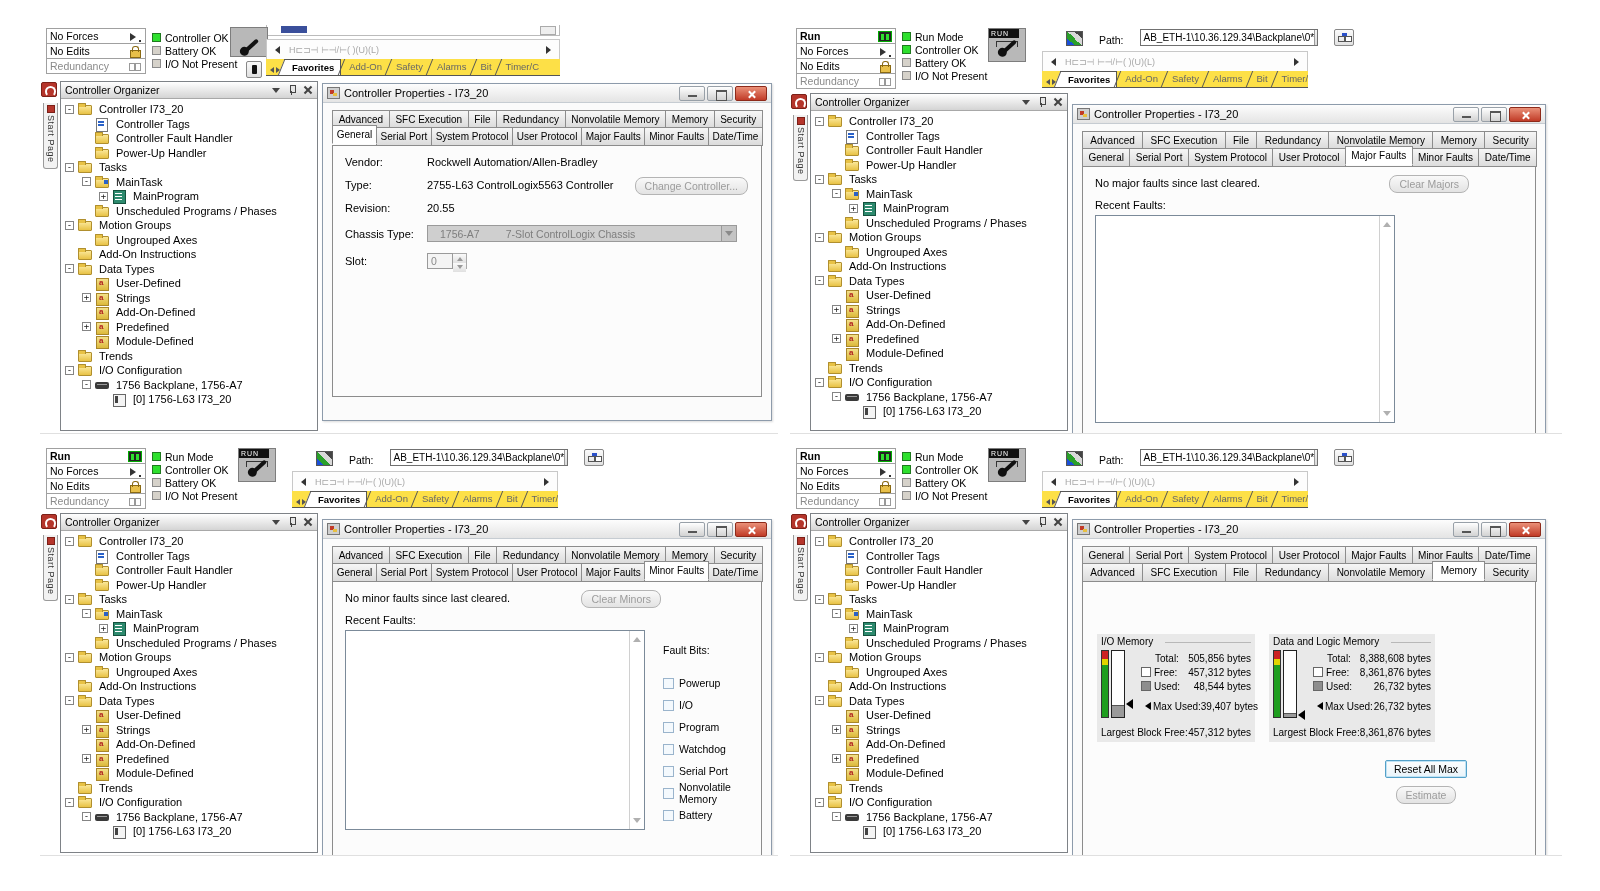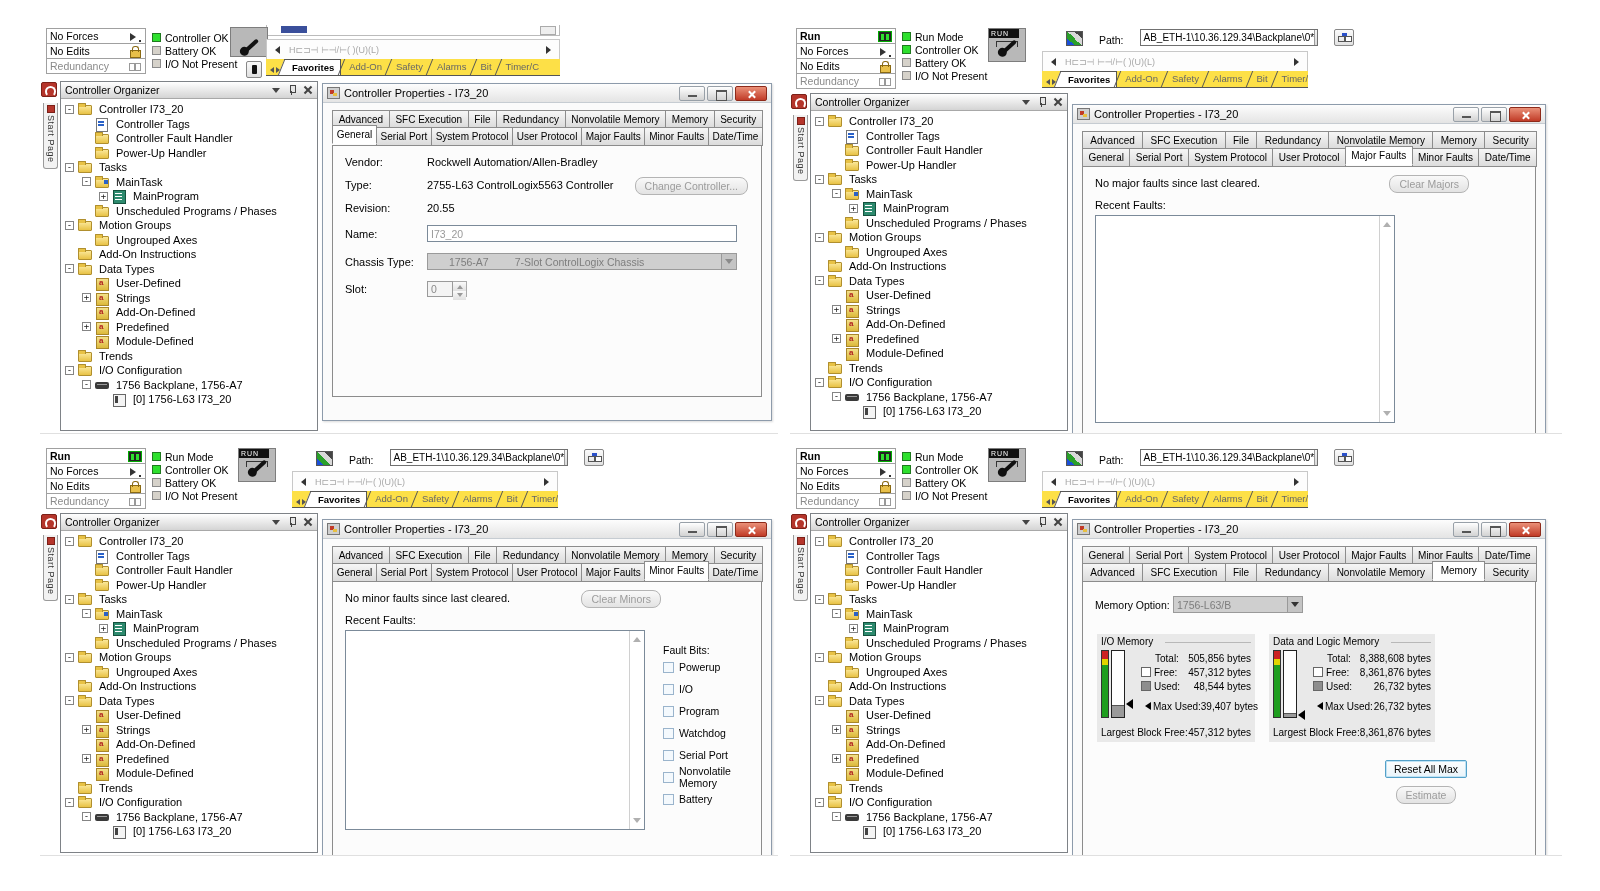--- a/index.html
+++ b/index.html
@@ -186,21 +186,21 @@
   .btn.disabled{color:#9c9c9c;}
   .changebtn{position:absolute;right:13px;top:31px;}
   .tinput{width:310px;height:17px;border:1px solid #7b8a99;background:#fff;color:#9a9a9a;
     font-size:10.5px;padding:0 3px;font-family:inherit;}
   .descbox{width:310px;height:60px;border:1px solid #7b8a99;background:#fff;position:relative;}
   .sb{position:absolute;right:0;top:0;bottom:0;width:15px;border-left:1px solid #d0d0d0;
     display:flex;flex-direction:column;justify-content:space-between;align-items:center;padding:2px 0;}
   .sbu{width:0;height:0;border:4px solid transparent;border-bottom:5px solid #b0b0b0;}
   .sbd{width:0;height:0;border:4px solid transparent;border-top:5px solid #b0b0b0;}
   .chascombo{display:flex;align-items:center;width:310px;height:17px;border:1px solid #9a9a9a;
-    background:#cfcfcf;color:#7e7e7e;font-size:10.5px;padding-left:21px;}
+    background:#cfcfcf;color:#7e7e7e;font-size:10.5px;padding-left:12px;}
   .chascombo .cbtn{background:#c4c4c4;}
   .chascombo .arr-dn{border-top-color:#8a8a8a;}
   .chasgap{width:26px;}
   .slotbox{display:flex;align-items:center;}
   .slotval{width:26px;height:16px;border:1px solid #9a9a9a;background:#f4f4f4;color:#8a8a8a;
     font-size:10.5px;display:flex;align-items:center;padding-left:3px;}
   .spin{width:14px;height:16px;border:1px solid #aaa;border-left:none;display:flex;flex-direction:column;}
   .spin span{flex:1;display:flex;align-items:center;justify-content:center;background:linear-gradient(#fafafa,#e0e0e0);}
   .spin .up::before{content:"";border:3px solid transparent;border-bottom:4px solid #999;margin-bottom:2px;}
   .spin .dn::before{content:"";border:3px solid transparent;border-top:4px solid #999;margin-top:2px;}
@@ -208,21 +208,21 @@
   
   .fp{padding:10px 12px;font-size:11px;position:relative;}
   .fstatus{margin-bottom:10px;}
   .clearbtn{position:absolute;right:66px;top:8px;}
   #q-bl .clearbtn{right:100px;}
   .recentlab{margin-bottom:4px;}
   .listbox{width:300px;border:1px solid #7b8a99;background:#fff;position:relative;}
   #q-tr .listbox{height:208px;}
   #q-bl .listbox{height:200px;}
   .faultbits{position:absolute;left:330px;top:62px;font-size:10.5px;}
-  .fbtitle{margin-bottom:0;}
+  .fbtitle{margin-bottom:16px;}
   .fbrow{display:flex;align-items:center;height:22px;}
   .cbx{width:11px;height:11px;border:1px solid #9ab4cc;background:#f4f9fd;margin-right:5px;flex:none;}
 
   
   .mp{padding:8px 12px;font-size:10.5px;position:relative;}
   .mrow{display:flex;align-items:center;margin:6px 0 14px;}
   .mrow .glab{width:78px;}
   .memcombo{display:flex;align-items:center;width:130px;height:17px;border:1px solid #9a9a9a;background:#cfcfcf;
     color:#7e7e7e;font-size:10.5px;padding-left:3px;}
   .memcombo .cbtn{background:#c4c4c4;}
@@ -540,24 +540,20 @@
               </div>
             <div class="grow">
                 <span class="glab">Type:</span>
               <span>2755-L63 ControlLogix5563 Controller</span>
               </div>
             <div class="grow">
                 <span class="glab">Revision:</span>
               <span>20.55</span>
               </div>
             <div class="grow">
-                <span class="glab">Name:</span>
-              <input class="tinput" value="I73_20" style="">
-              </div>
-            <div class="grow">
                 <span class="glab">Chassis Type:</span>
               <div class="chascombo">
                 <span>1756-A7</span>
                 <span class="chasgap"></span>
                 <span>7-Slot ControlLogix Chassis</span>
                 <span class="cbtn">
                     <span class="arr-dn"></span>
                   </span>
               </div>
               </div>
@@ -1514,29 +1510,20 @@
         <div class="tab">Advanced</div>
             <div class="tab">SFC Execution</div>
             <div class="tab">File</div>
             <div class="tab">Redundancy</div>
             <div class="tab">Nonvolatile Memory</div>
             <div class="tab active">Memory</div>
             <div class="tab">Security</div>
           </div>
         <div class="tabpage">
           <div class="mp">
-            <div class="mrow">
-              <span class="glab">Memory Option:</span>
-              <div class="memcombo">
-                <span>1756-L63/B</span>
-                <span class="cbtn">
-                    <span class="arr-dn"></span>
-                  </span>
-              </div>
-            </div>
 
             <div class="mgroup mg0">
               <div class="mgtitle">I/O Memory</div>
               <div class="gauge">
                 <span class="gscale">
                     <span class="gr"></span>
                     <span class="gy"></span>
                     <span class="gg"></span>
                   </span>
                 <span class="gmeter">

